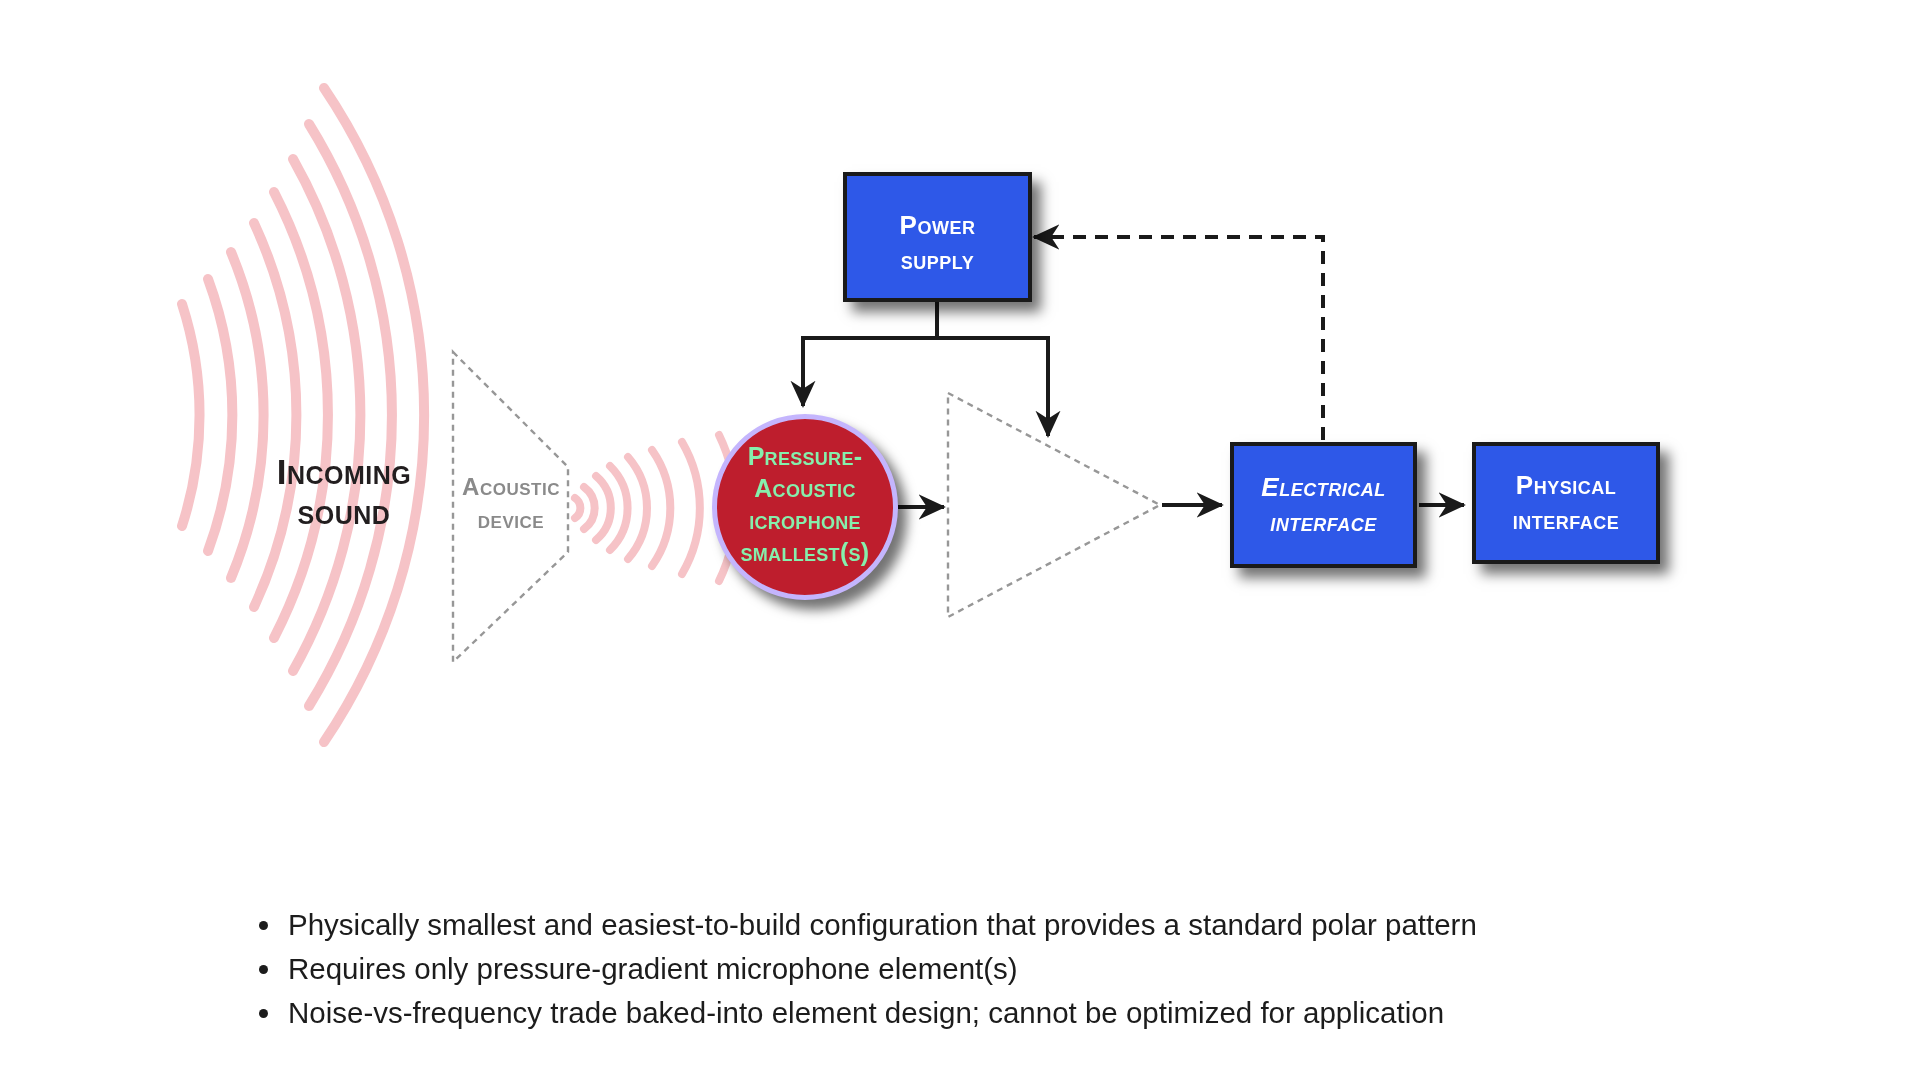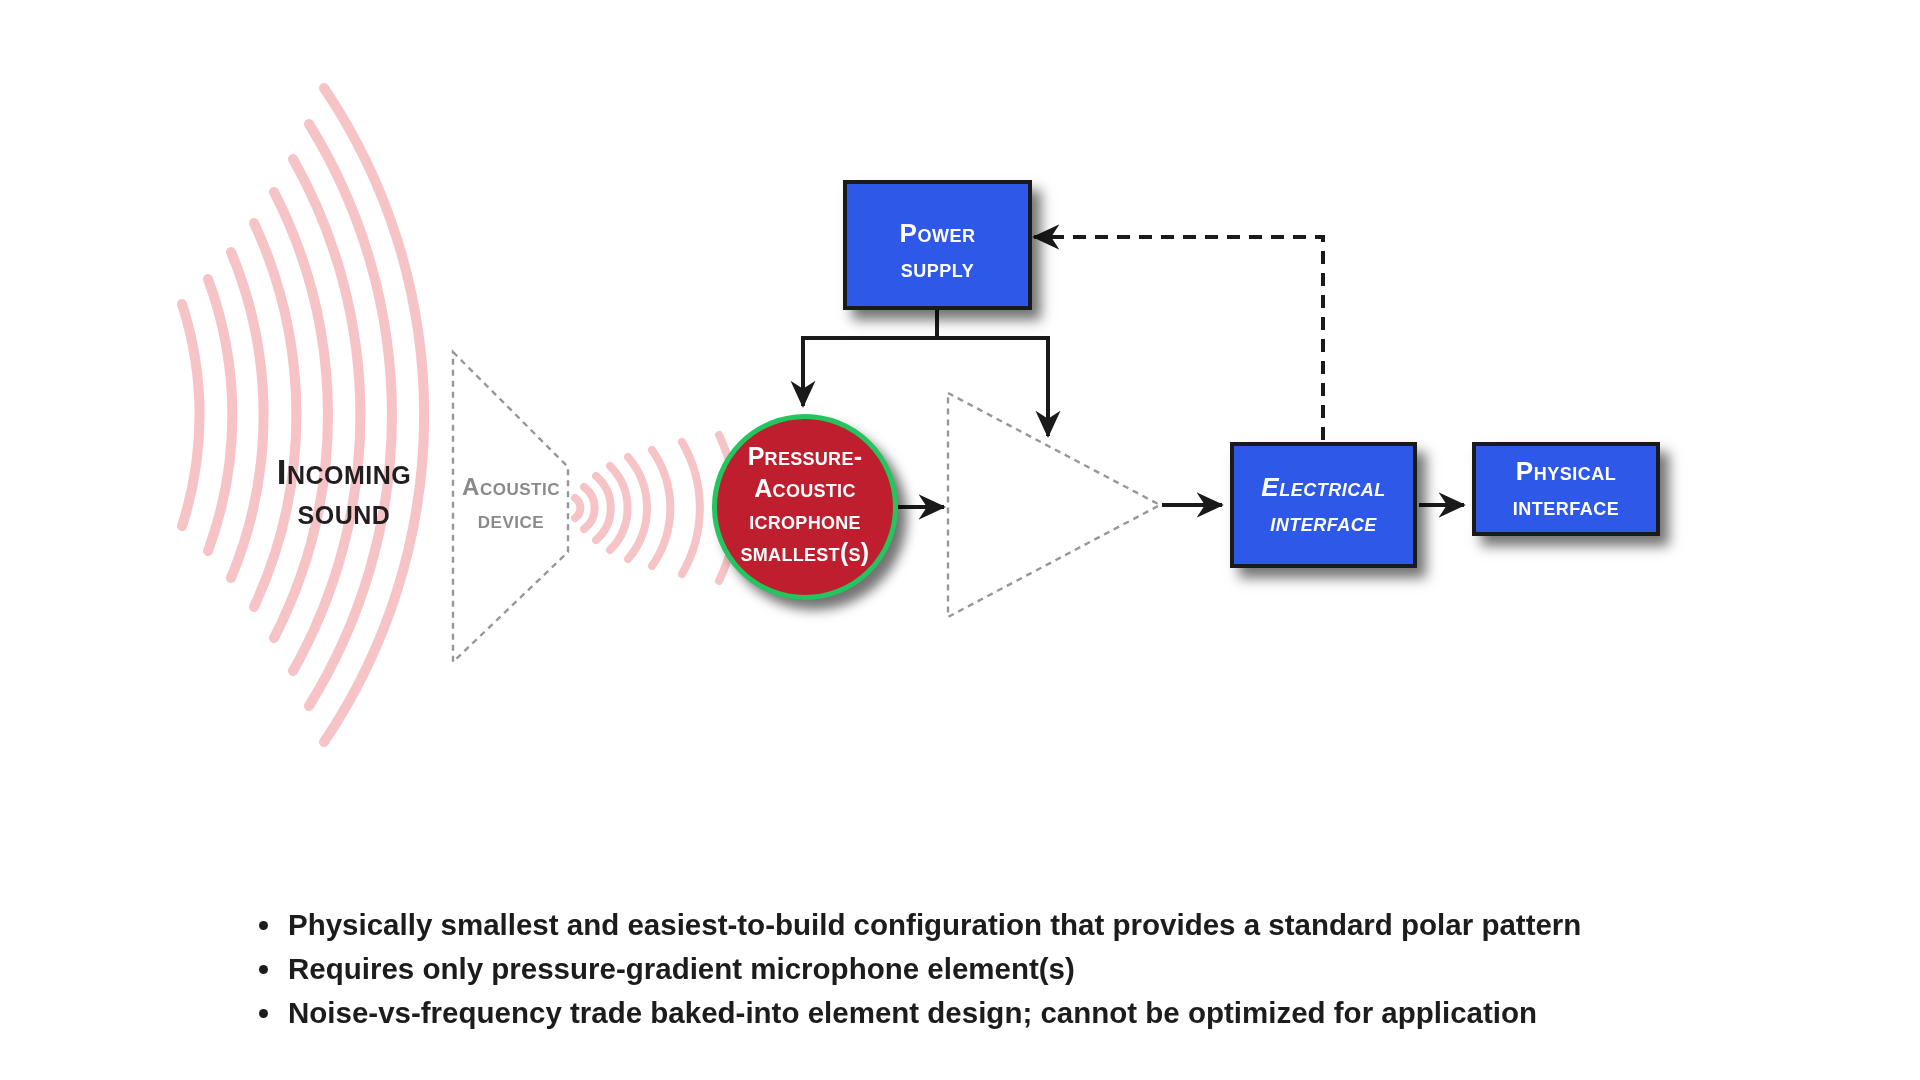--- a/index.html
+++ b/index.html
@@ -26,39 +26,39 @@
   }
   .node{
     position:absolute;display:flex;flex-direction:column;
     align-items:center;justify-content:center;
     background:var(--box-blue);border:4px solid #1a1a1a;
     box-shadow:9px 10px 12px rgba(0,0,0,0.55);
     color:#ffffff;font-weight:bold;font-variant:small-caps;
     font-size:26px;line-height:35px;text-align:center;letter-spacing:0.5px;
     box-sizing:border-box;
   }
-  .node-power{left:843px;top:180px;width:189px;height:130px;padding-top:12px;}
+  .node-power{left:843px;top:172px;width:189px;height:130px;padding-top:12px;}
   .node-electrical{left:1230px;top:442px;width:187px;height:126px;font-style:italic;}
-  .node-physical{left:1472px;top:442px;width:188px;height:94px;}
+  .node-physical{left:1472px;top:442px;width:188px;height:122px;}
   .node-mic{
     position:absolute;left:712px;top:414px;width:186px;height:186px;
-    background:var(--mic-red);border:5px solid #22c55e;border-radius:50%;
+    background:var(--mic-red);border:5px solid #c4b5fd;border-radius:50%;
     box-shadow:9px 10px 12px rgba(0,0,0,0.55);
     display:flex;flex-direction:column;align-items:center;justify-content:center;
-    color:#ffffff;font-weight:bold;font-variant:small-caps;
+    color:#86efac;font-weight:bold;font-variant:small-caps;
     font-size:25px;line-height:32px;text-align:center;letter-spacing:0.3px;
     box-sizing:border-box;
   }
   .node-mic .mic-text{transform:translateY(-3px);}
   .bullets{
     position:absolute;left:252px;top:903px;width:1480px;
     margin:0;padding:0 0 0 32px;list-style:disc;
     font-size:29.5px;line-height:44px;color:var(--text-dark);
   }
-  .bullets li{padding-left:4px;font-weight:bold;}
+  .bullets li{padding-left:4px;}
 </style>
 </head>
 <body>
 
 <div class="canvas">
 
   <svg class="layer" width="1920" height="1080" viewBox="0 0 1920 1080">
     <defs>
       <marker id="arrow" viewBox="0 0 10 10" refX="9.3" refY="5" markerWidth="6.8" markerHeight="6.8" orient="auto-start-reverse">
         <path d="M 0 0.4 L 10 5 L 0 9.6 L 3 5 Z" fill="#1a1a1a"></path>

